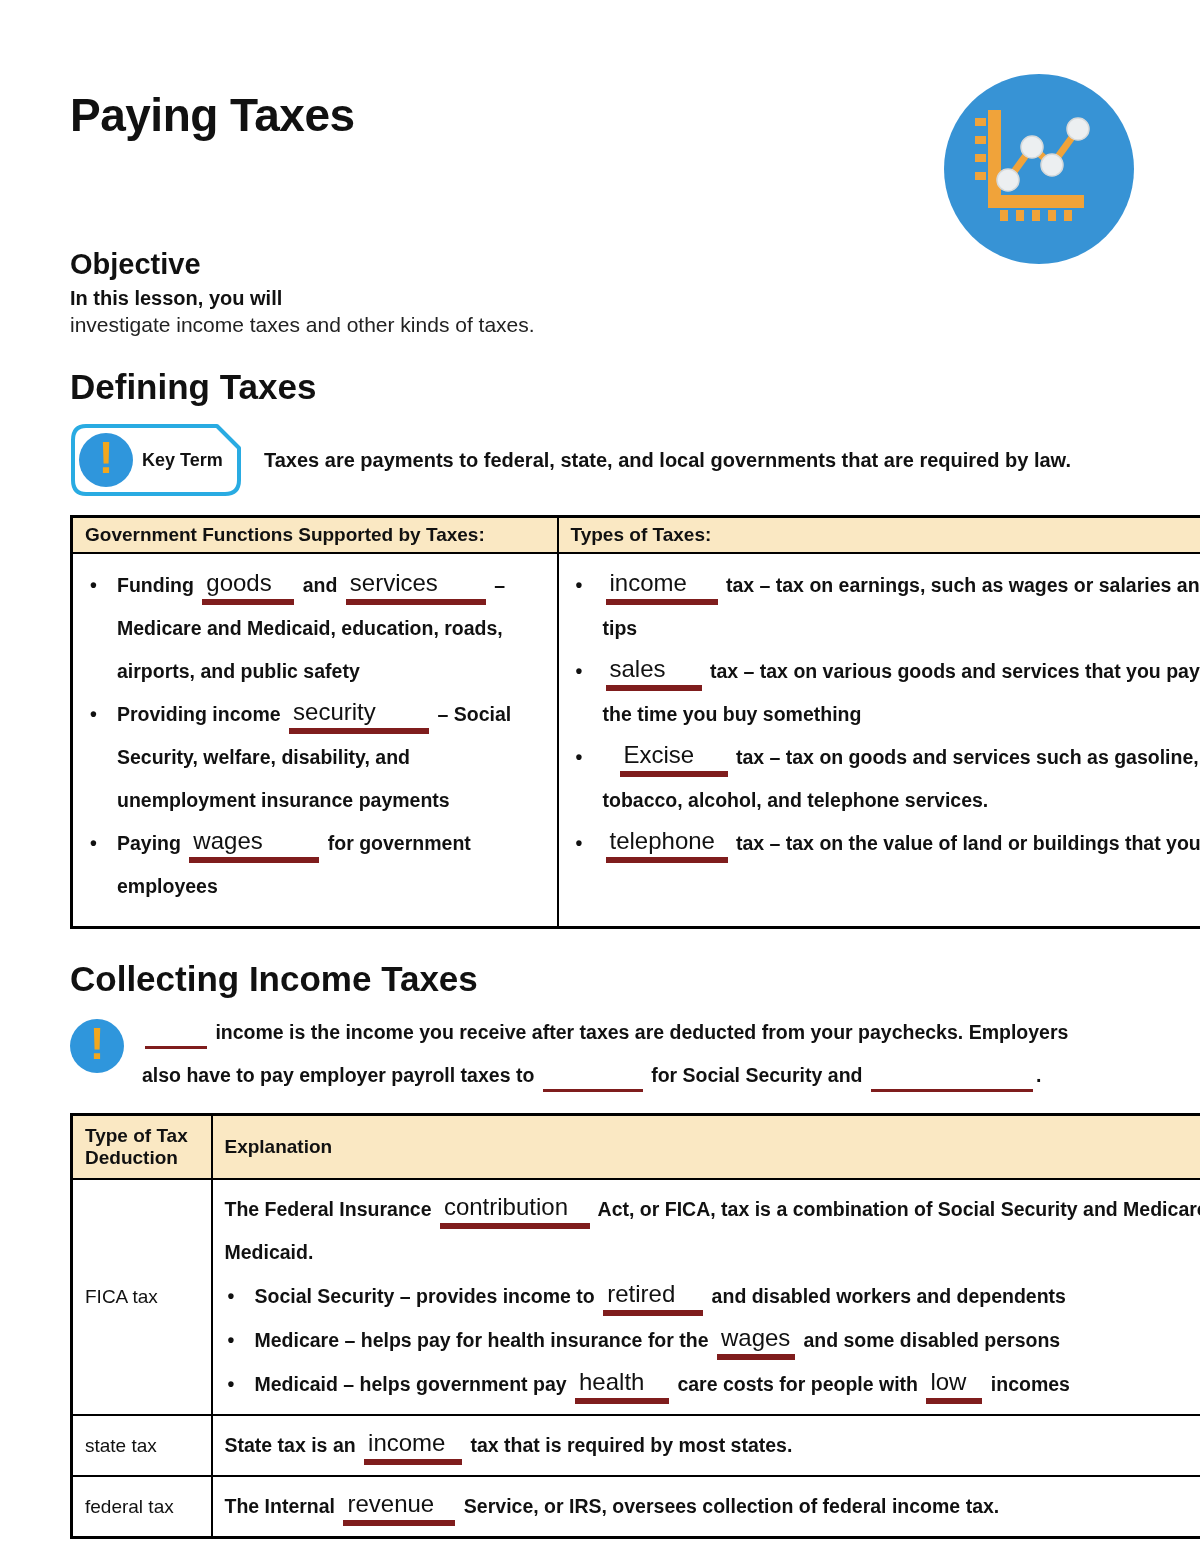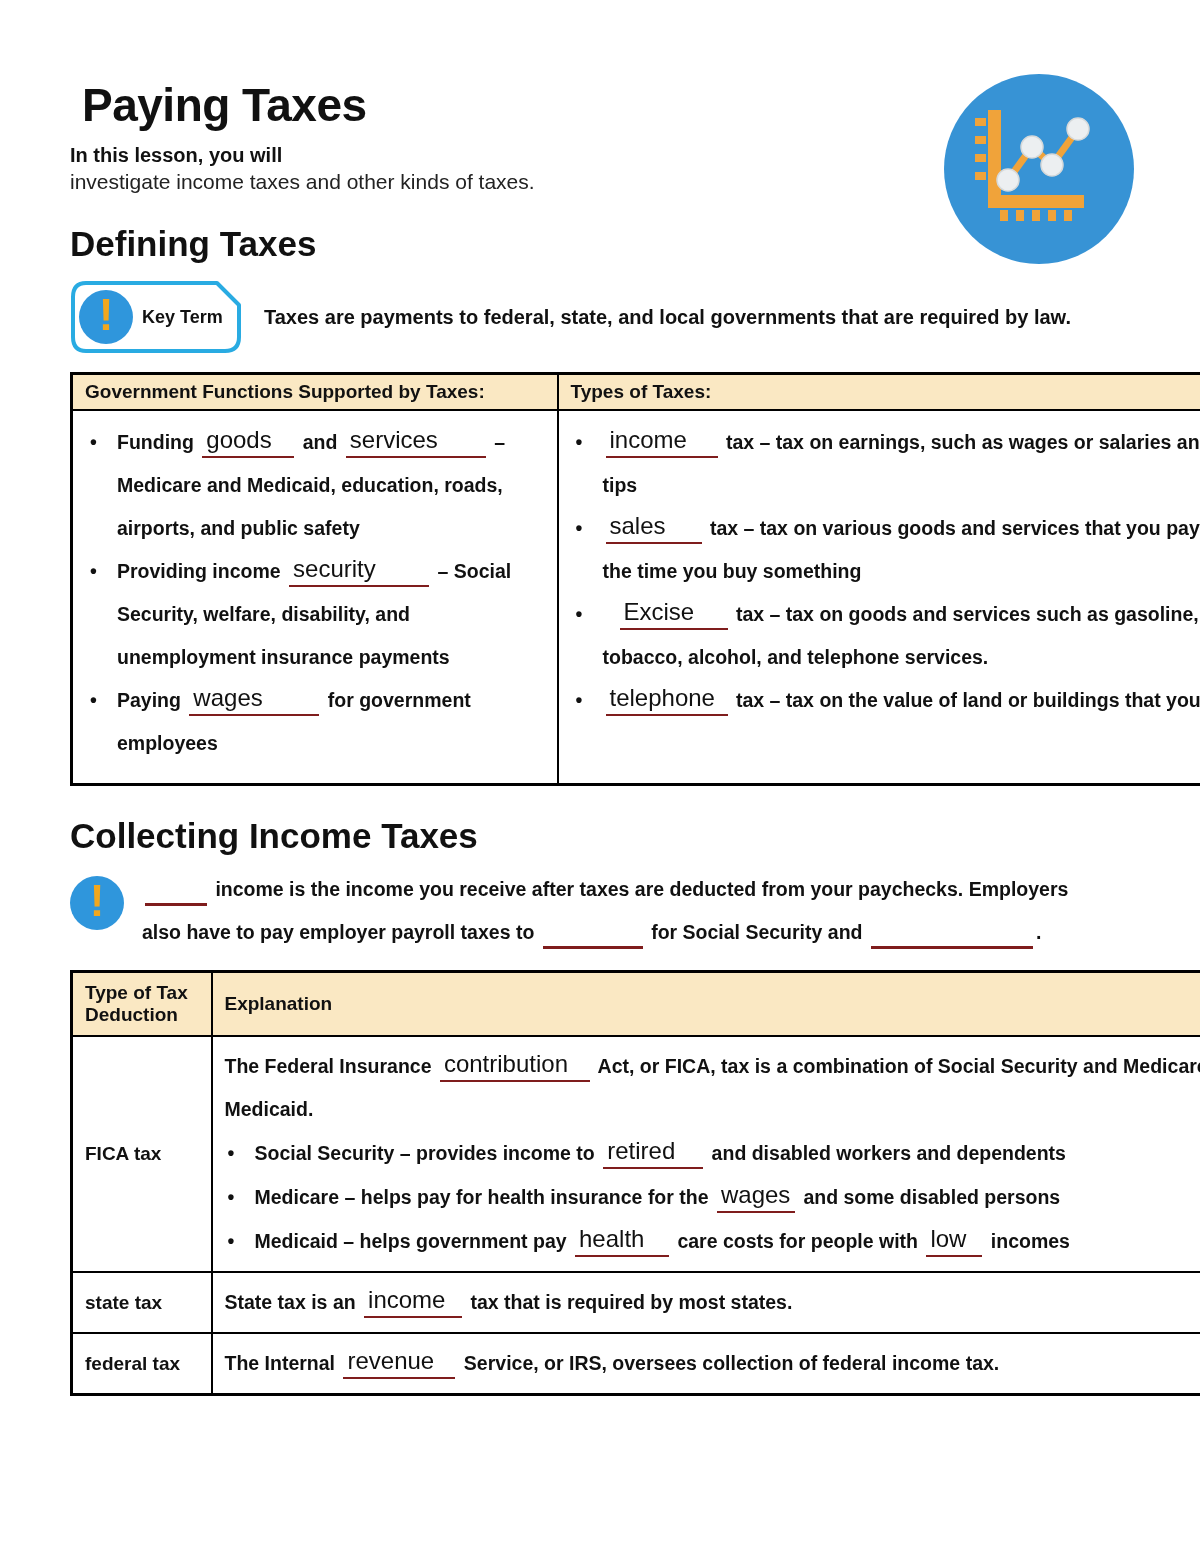--- a/index.html
+++ b/index.html
@@ -1,21 +1,21 @@
 <!DOCTYPE html>
 <html><head>
 <meta charset="utf-8">
 <style>
   html,body{margin:0;padding:0;background:#ffffff;}
   .page{position:relative;width:1200px;height:1553px;background:#ffffff;color:#111;
         font-family:"Liberation Sans",sans-serif;overflow:hidden;}
   .content{padding:0 70px;}
 
   
-  .page-title{margin:12px;padding-top:66px;font-size:46px;font-weight:700;letter-spacing:-0.5px;}
+  .page-title{margin:0;padding-top:88px;font-size:46px;font-weight:700;letter-spacing:-0.5px;}
   .chart-badge{position:absolute;top:72px;left:942px;width:194px;height:194px;}
 
   
   .objective-heading{margin:106px 0 6px 0;font-size:29px;font-weight:700;}
   .obj-line1{margin:0 0 3px 0;font-size:20px;font-weight:700;}
   .obj-line2{margin:0;font-size:21px;font-weight:400;color:#222;}
 
   .section-heading{margin:30px 0 12px 0;font-size:35px;font-weight:700;}
 
   
@@ -32,37 +32,37 @@
   table{border-collapse:collapse;table-layout:fixed;width:1193px;padding-left:38px;}
   .t1{margin-top:16px;border:3px solid #000;}
   .t1 th{background:#fae8c3;border:2px solid #000;font-size:19px;font-weight:700;
          text-align:left;padding:4px 12px;height:26px;}
   .t1 td{border:2px solid #000;vertical-align:top;padding:10px 12px 10px 14px;height:352px;}
 
   .bullet-item{position:relative;padding-left:30px;font-size:19.5px;font-weight:700;line-height:43px;}
   .bullet-item .dot{position:absolute;left:3px;top:0;}
   .bullet-text{display:inline;}
 
-  .blank{display:inline-block;border-bottom:2px solid #7f1d1d;min-width:60px;margin:0 3px;
+  .blank{display:inline-block;border-bottom:6px solid #7f1d1d;min-width:60px;margin:0 3px;
          line-height:27px;vertical-align:baseline;text-align:left;}
   .answer{font-family:"Liberation Sans",sans-serif;font-weight:400;font-size:24px;
           position:relative;top:-1px;padding:0 4px;white-space:pre;}
   .answer:empty::before{content:"\00a0";}
 
   
   .collect-row{display:flex;align-items:flex-start;gap:18px;margin-top:12px;}
   .big-circle{flex:0 0 auto;width:54px;height:54px;font-size:44px;margin-top:8px;padding-bottom:5px;box-sizing:border-box;}
   .collect-para{margin:0;font-size:19.5px;font-weight:700;line-height:43px;max-width:940px;}
   .collect-para .blank{border-bottom-width:3px;}
 
   .t2{margin-top:16px;border:3px solid #000;}
   .t2 th{background:#fae8c3;border:2px solid #000;font-size:19px;font-weight:700;
          text-align:left;padding:6px 12px;height:50px;vertical-align:middle;}
   .t2 td{border:2px solid #000;font-size:19px;padding:8px 12px;}
-  .label-cell{font-weight:700;vertical-align:middle;}
+  .label-cell{font-weight:400;vertical-align:middle;}
   .expl-cell{font-weight:700;vertical-align:middle;}
   .cell-line{margin:0;line-height:43px;font-size:19.5px;}
   .t2 .bullet-item{line-height:44px;}
 </style>
 </head>
 <body>
 
 <div class="page">
 
   <div class="chart-badge">
@@ -87,20 +87,21 @@
         <circle cx="90" cy="75" r="11"></circle>
         <circle cx="110" cy="93" r="11"></circle>
         <circle cx="136" cy="57" r="11"></circle>
       </g>
     </svg>
   </div>
 
   <div class="content">
     <h1 class="page-title">Paying Taxes</h1>
 
+    <h2 class="objective-heading">Objective</h2>
     <p class="obj-line1">In this lesson, you will</p>
     <p class="obj-line2">investigate income taxes and other kinds of taxes.</p>
 
     <h2 class="section-heading">Defining Taxes</h2>
 
     <div class="keyterm-row">
       <div class="kt-box">
         <svg class="kt-frame" width="172" height="74" viewBox="0 0 172 74">
           <path d="M16 3 H147 L169 25 V57 Q169 71 155 71 H16 Q3 71 3 57 V17 Q3 3 16 3 Z" fill="#ffffff" stroke="#29abe2" stroke-width="4" stroke-linejoin="round"></path>
         </svg>

